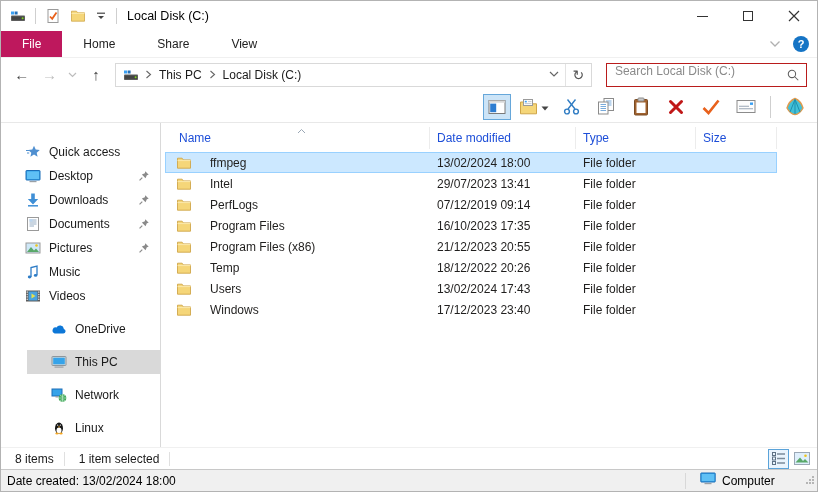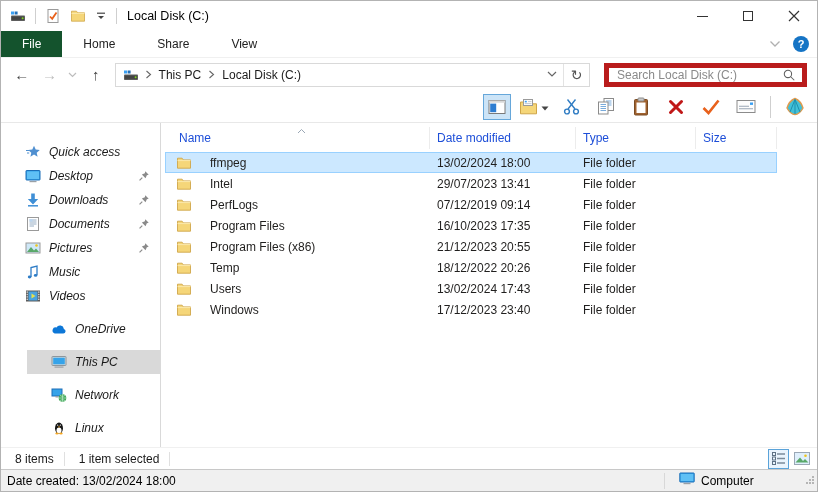--- a/index.html
+++ b/index.html
@@ -15,52 +15,52 @@
   .qat-caret { width:12px; height:12px; display:flex; align-items:center; justify-content:center; }
   .win-title { margin-left:10px; font-size:12.5px; color:#000; white-space:nowrap; }
   .win-controls { margin-left:auto; display:flex; height:30px; }
   .win-btn { width:46px; height:30px; display:flex; align-items:center; justify-content:center; color:#222; }
   .glyph-min { width:11px; height:1px; background:#333; display:block; }
   .glyph-max { width:10px; height:10px; border:1px solid #333; display:block; }
 
   
   .tabrow { height:27px; display:flex; align-items:stretch; border-bottom:1px solid #f0f0f0; flex:none; }
   .tab { padding:0 21px; display:flex; align-items:center; font-size:12px; color:#222; }
-  .tab.active { background:#14532d; color:#fff; }
+  .tab.active { background:#be185d; color:#fff; }
   .tabrow-right { margin-left:auto; display:flex; align-items:center; gap:12px; padding-right:8px; }
   .help-circle { width:16px; height:16px; border-radius:50%; background:#1574c5; color:#fff; font-size:11px; font-weight:bold; display:flex; align-items:center; justify-content:center; }
 
   
   .navrow { height:33px; display:flex; align-items:center; padding:0 10px 0 10px; gap:6px; flex:none; }
   .navbtn { width:22px; height:22px; display:flex; align-items:center; justify-content:center; font-size:15px; color:#444; }
   .navbtn.disabled { color:#bdbdbd; }
   .navbtn.small { width:13px; font-size:10px; }
   .addressbar { width:484px; height:24px; border:1px solid #d9d9d9; display:flex; align-items:center; background:#fff; margin-left:2px; }
   .crumb-icon { padding:0 5px 0 7px; display:flex; align-items:center; }
   .crumb { padding:0 6px; height:100%; display:flex; align-items:center; color:#1a1a1a; white-space:nowrap; }
   .crumb-sep { display:flex; align-items:center; padding:0 1px; }
   .addr-fill { flex:1; }
   .addr-caret { width:22px; height:100%; display:flex; align-items:center; justify-content:center; }
   .addr-refresh { width:26px; height:100%; border-left:1px solid #e3e3e3; display:flex; align-items:center; justify-content:center; font-size:14px; color:#555; }
-  .searchbox { margin-left:8px; width:204px; height:24px; border:5px solid #b91c1c; display:flex; align-items:flex-start; background:#fff; }
+  .searchbox { margin-left:8px; width:204px; height:24px; border:1px solid #b91c1c; display:flex; align-items:flex-start; background:#fff; }
   .searchbox input { flex:1; border:none; outline:none; padding:0 4px 0 8px; font-family:"Liberation Sans", sans-serif; font-size:12px; color:#333; min-width:0; }
   .searchbox input::placeholder { color:#8a8a8a; opacity:1; }
   .search-btn { width:26px; height:100%; display:flex; align-items:center; justify-content:center; }
 
   
   .toolbar { height:32px; display:flex; align-items:center; justify-content:flex-end; gap:7px; padding-right:8px; border-bottom:1px solid #e8e8e8; flex:none; }
   .tbtn { min-width:28px; height:26px; display:flex; align-items:center; justify-content:center; gap:2px; border:1px solid transparent; }
   .tbtn.active { background:#cce4f7; border-color:#66a7da; }
   .tbtn .icon20 { width:20px; height:20px; display:flex; align-items:center; justify-content:center; }
   .tb-sep { width:1px; height:22px; background:#cfcfcf; margin:0 3px; }
 
   
   .main { flex:1; display:flex; overflow:hidden; }
   .sidebar { width:160px; flex:none; border-right:1px solid #d9d9d9; padding-top:17px; overflow:hidden; }
-  .side-item { height:24px; display:flex; align-items:center; gap:8px; cursor:default;font-style:italic; }
+  .side-item { height:24px; display:flex; align-items:center; gap:8px; cursor:default; }
   .side-item.ind0 { padding-left:24px; }
   .side-item.ind1 { padding-left:24px; }
   .side-item.gap { margin-top:9px;margin-left:26px; }
   .side-item.selected { background:#d9d9d9; }
   .side-label { white-space:nowrap; }
   .side-pin { margin-left:auto; margin-right:10px; display:flex; }
 
   .filearea { flex:1; position:relative; overflow:hidden; }
   .lv-header { display:grid; grid-template-columns:269px 146px 120px 81px; height:29px; align-items:center; color:#1d4ed8; position:relative; }
   .hcell { height:22px; line-height:22px; border-right:1px solid #ececec; padding-left:7px; white-space:nowrap; overflow:hidden; }
@@ -75,21 +75,21 @@
   
   .statusbar { height:22px; flex:none; display:flex; align-items:center; border-top:1px solid #f0f0f0; }
   .sb-text { padding:0 10px 0 14px; color:#1a1a1a; white-space:nowrap; }
   .sb-sep { width:1px; height:14px; background:#e0e0e0; }
   .sb-right { margin-left:auto; display:flex; align-items:center; padding-right:5px; gap:2px; }
   .view-btn { width:21px; height:20px; display:flex; align-items:center; justify-content:center; border:1px solid transparent; }
   .view-btn.active { border-color:#5ba3d9; background:#eaf4fd; }
 
   .bottombar { height:22px; flex:none; background:#f0f0f0; border-top:1px solid #c8c8c8; display:flex; align-items:center; padding-left:6px; font-size:12px; color:#000; }
   .bb-left { white-space:nowrap; }
-  .bb-computer { position:absolute; left:663px; display:flex; align-items:center; gap:6px; padding-left:14px; border-left:1px solid #d8d8d8; height:16px; }
+  .bb-computer { position:absolute; left:684px; display:flex; align-items:center; gap:6px; padding-left:14px; border-left:1px solid #d8d8d8; height:16px; }
   .bottombar { position:relative;gap:44px; }
   .bb-grip { margin-left:auto; margin-right:2px; }
 </style>
 </head>
 <body>
 
 <div class="window">
 
   <div class="titlebar">
     <div class="qat">

